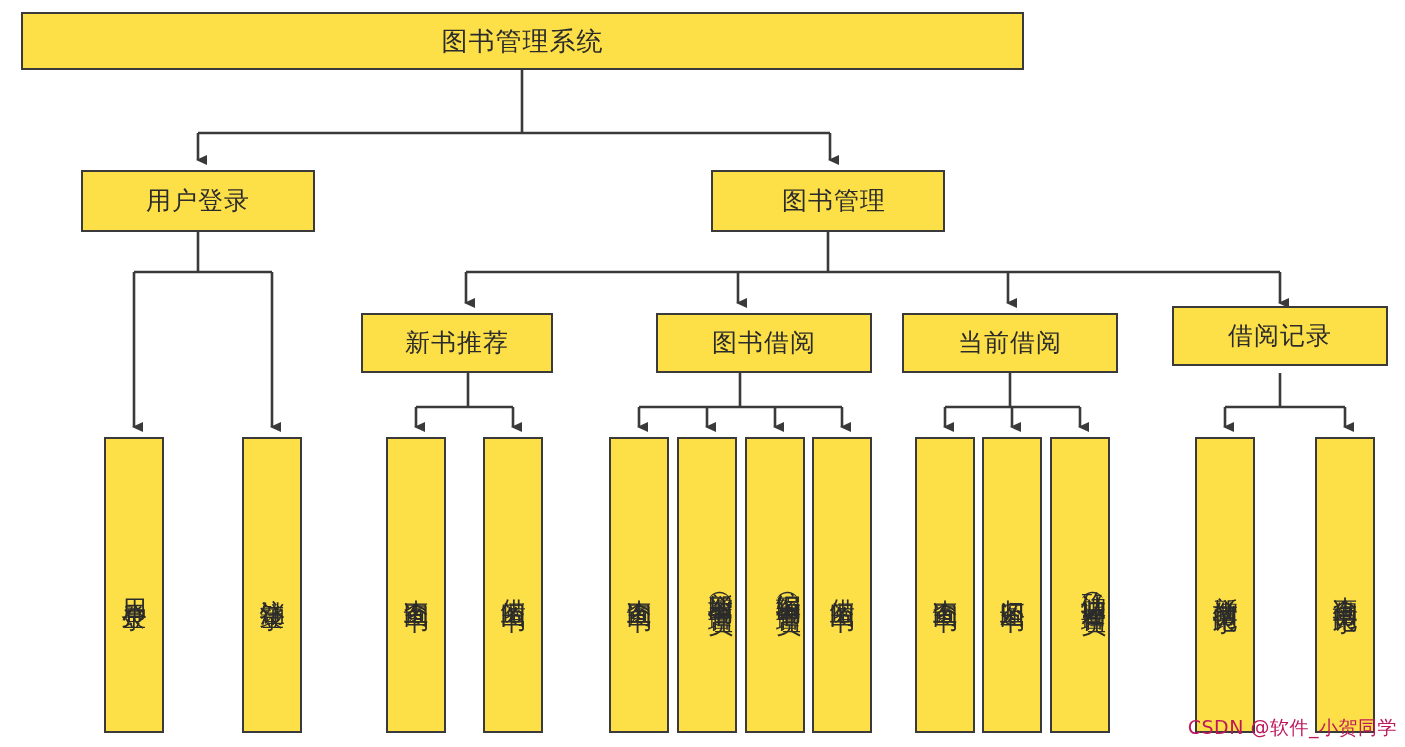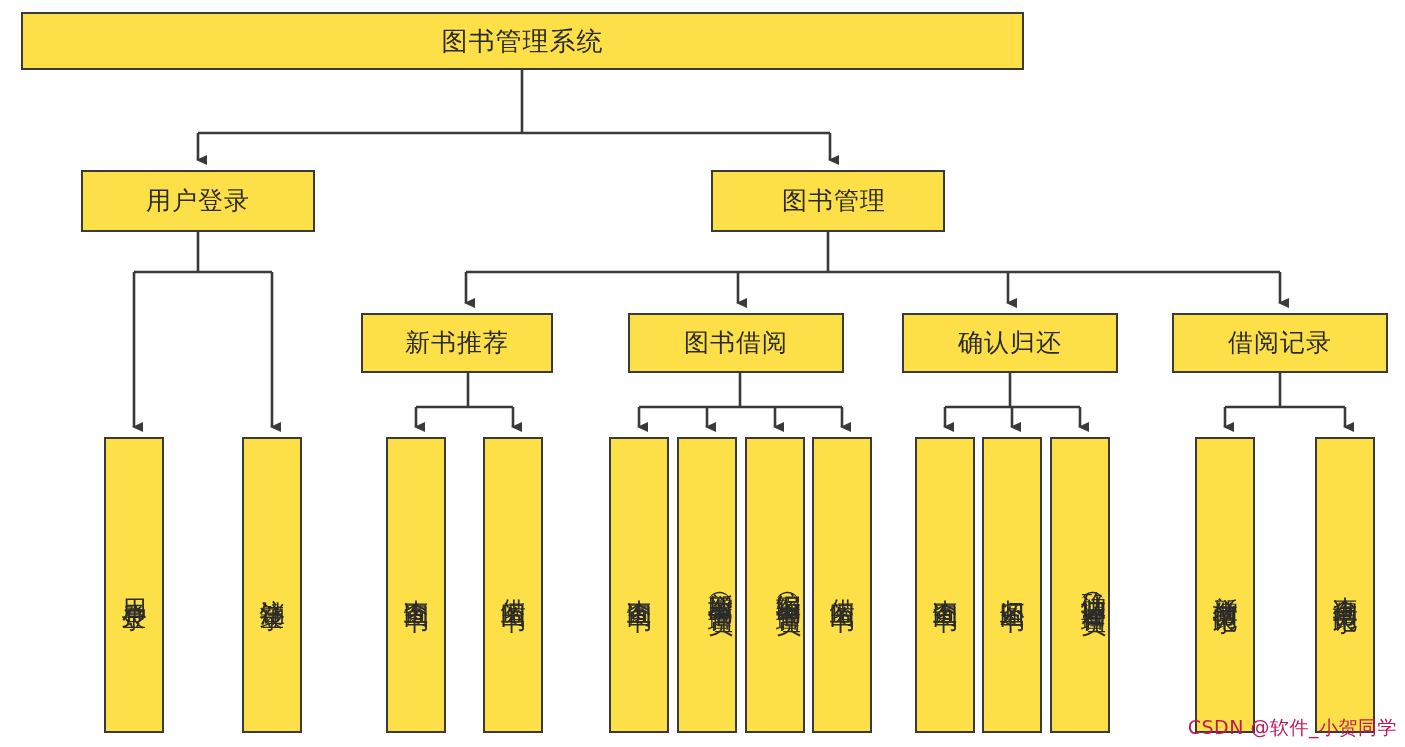--- a/index.html
+++ b/index.html
@@ -126,29 +126,29 @@
   </div>
 
   <div class="node horiz" style="left:711px;top:170px;width:234px;height:62px;padding-left:12px;">
     <span>图书管理</span>
   </div>
 
   <div class="node horiz" style="left:361px;top:313px;width:192px;height:60px;">
     <span>新书推荐</span>
   </div>
 
-  <div class="node horiz" style="left:628px;top:313px;width:216px;height:60px;">
+  <div class="node horiz" style="left:656px;top:313px;width:216px;height:60px;">
     <span>图书借阅</span>
   </div>
 
   <div class="node horiz" style="left:902px;top:313px;width:216px;height:60px;">
-    <span>确认归还</span>
-  </div>
-
-  <div class="node horiz" style="left:1172px;top:313px;width:216px;height:60px;">
+    <span>当前借阅</span>
+  </div>
+
+  <div class="node horiz" style="left:1172px;top:306px;width:216px;height:60px;">
     <span>借阅记录</span>
   </div>
 
   <div class="node vert mid" style="left:104px;top:437px;width:60px;height:296px;">
     <span class="vtxt">用户登录</span>
   </div>
 
   <div class="node vert mid" style="left:242px;top:437px;width:60px;height:296px;">
     <span class="vtxt">注销登录</span>
   </div>

